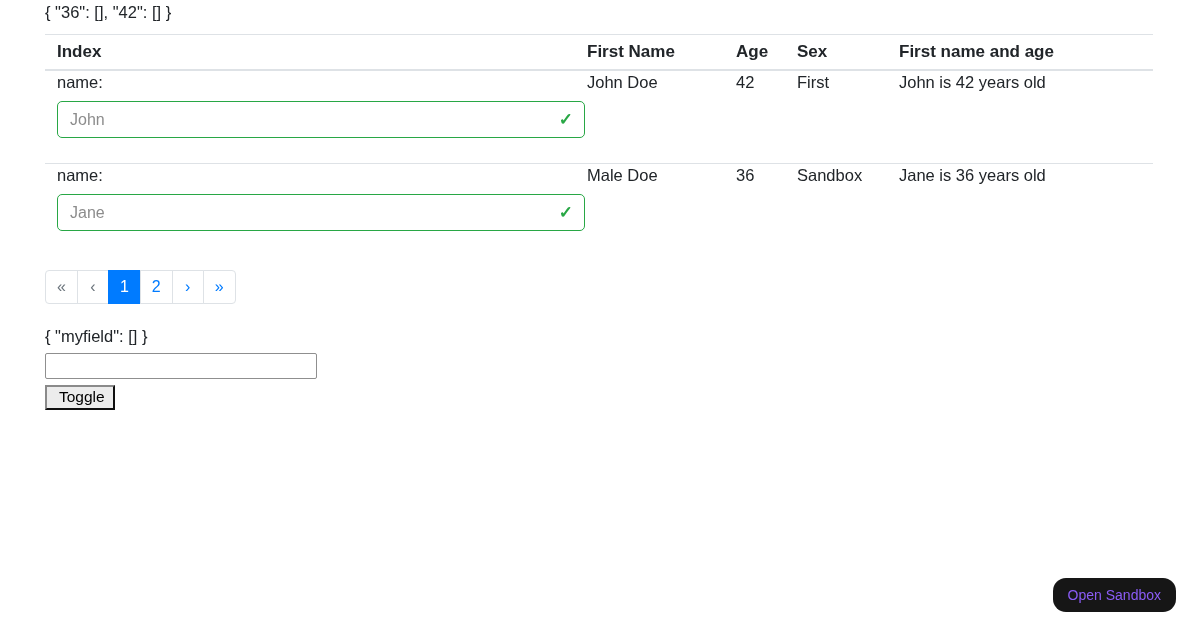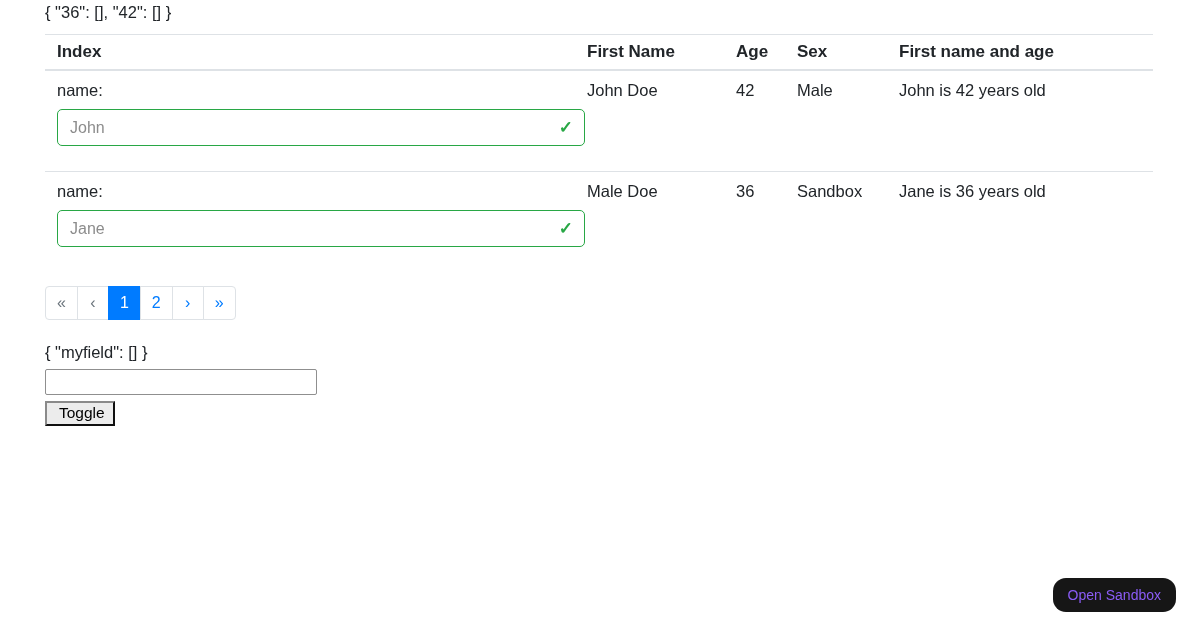--- a/index.html
+++ b/index.html
@@ -29,21 +29,21 @@
   }
   table.data-table th {
     text-align: left;
     font-weight: 700;
     padding: 7px 12px;
     border-top: 1px solid #dee2e6;
     border-bottom: 2px solid #dee2e6;
     font-size: 17px;
   }
   table.data-table td {
-    padding: 10px 12px 9px 12px;
+    padding: 2px 12px 9px 12px;
     vertical-align: top;
     border-top: 1px solid #dee2e6;
     font-size: 16.5px;
   }
   table.data-table tbody tr:first-child td { border-top: none; }
 
   .field-label { display: block; margin: 0 0 9px 0; }
   .input-wrap { position: relative; width: 528px; margin-bottom: 16px; }
   .validated-input {
     width: 100%;
@@ -163,21 +163,21 @@
       <tr>
         <td>
           <label class="field-label">name:</label>
           <div class="input-wrap">
             <input class="validated-input" type="text" value="John" style="">
             <span class="check-icon">✓</span>
           </div>
         </td>
         <td>John Doe</td>
         <td>42</td>
-        <td>Male</td>
+        <td>First</td>
         <td>John is 42 years old</td>
       </tr>
       <tr>
         <td>
           <label class="field-label">name:</label>
           <div class="input-wrap">
             <input class="validated-input" type="text" value="Jane" style="">
             <span class="check-icon">✓</span>
           </div>
         </td>

